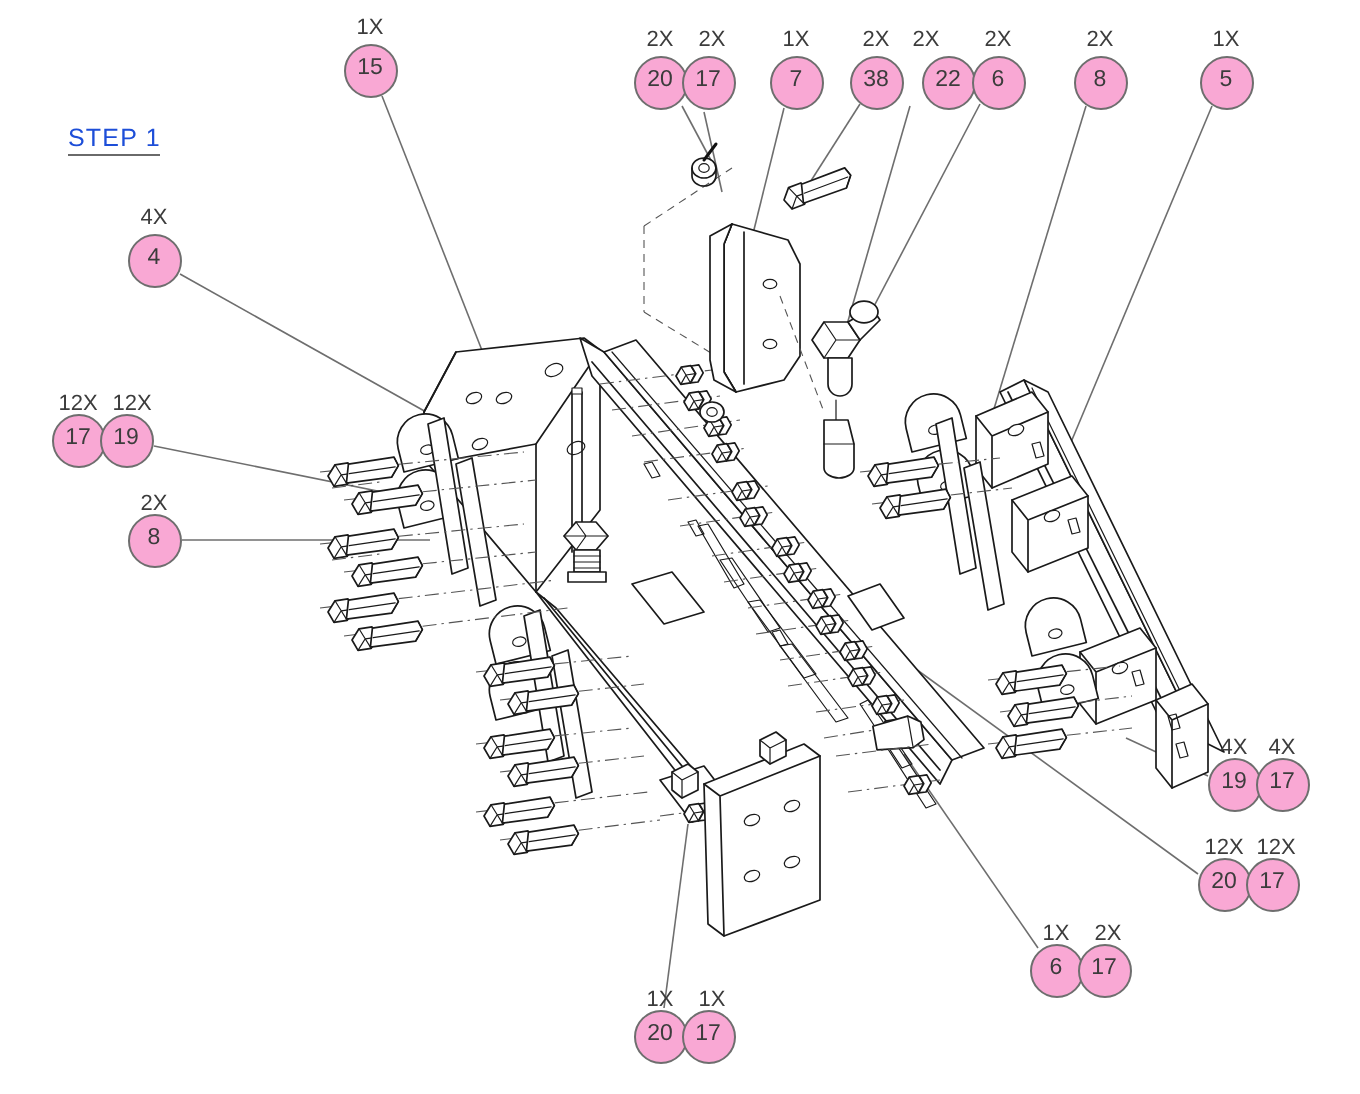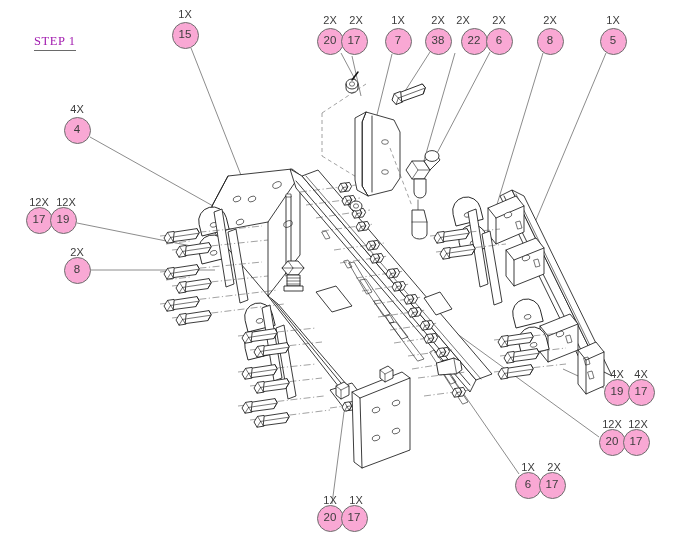--- a/index.html
+++ b/index.html
@@ -23,27 +23,27 @@
   #drawing {
     position: absolute;
     left: 0;
     top: 0;
     width: 680px;
     height: 547px;
   }
   .step-label {
     position: absolute;
     left: 34px;
-    top: 34px;
+    top: 62px;
     font-size: 12.5px;
     letter-spacing: 0.6px;
-    color: #a21caf;
+    color: #1d4ed8;
     border-bottom: 1.1px solid #6a6a6a;
     padding-bottom: 1px;
-    font-family: Liberation Serif, serif;
+    font-family: Liberation Sans, sans-serif;
   }
   
   .callout {
     position: absolute;
     width: 27px;
     height: 27px;
     margin-left: -13.5px;
     margin-top: -13.5px;
     border: 1.05px solid #6e6e6e;
     border-radius: 50%;

